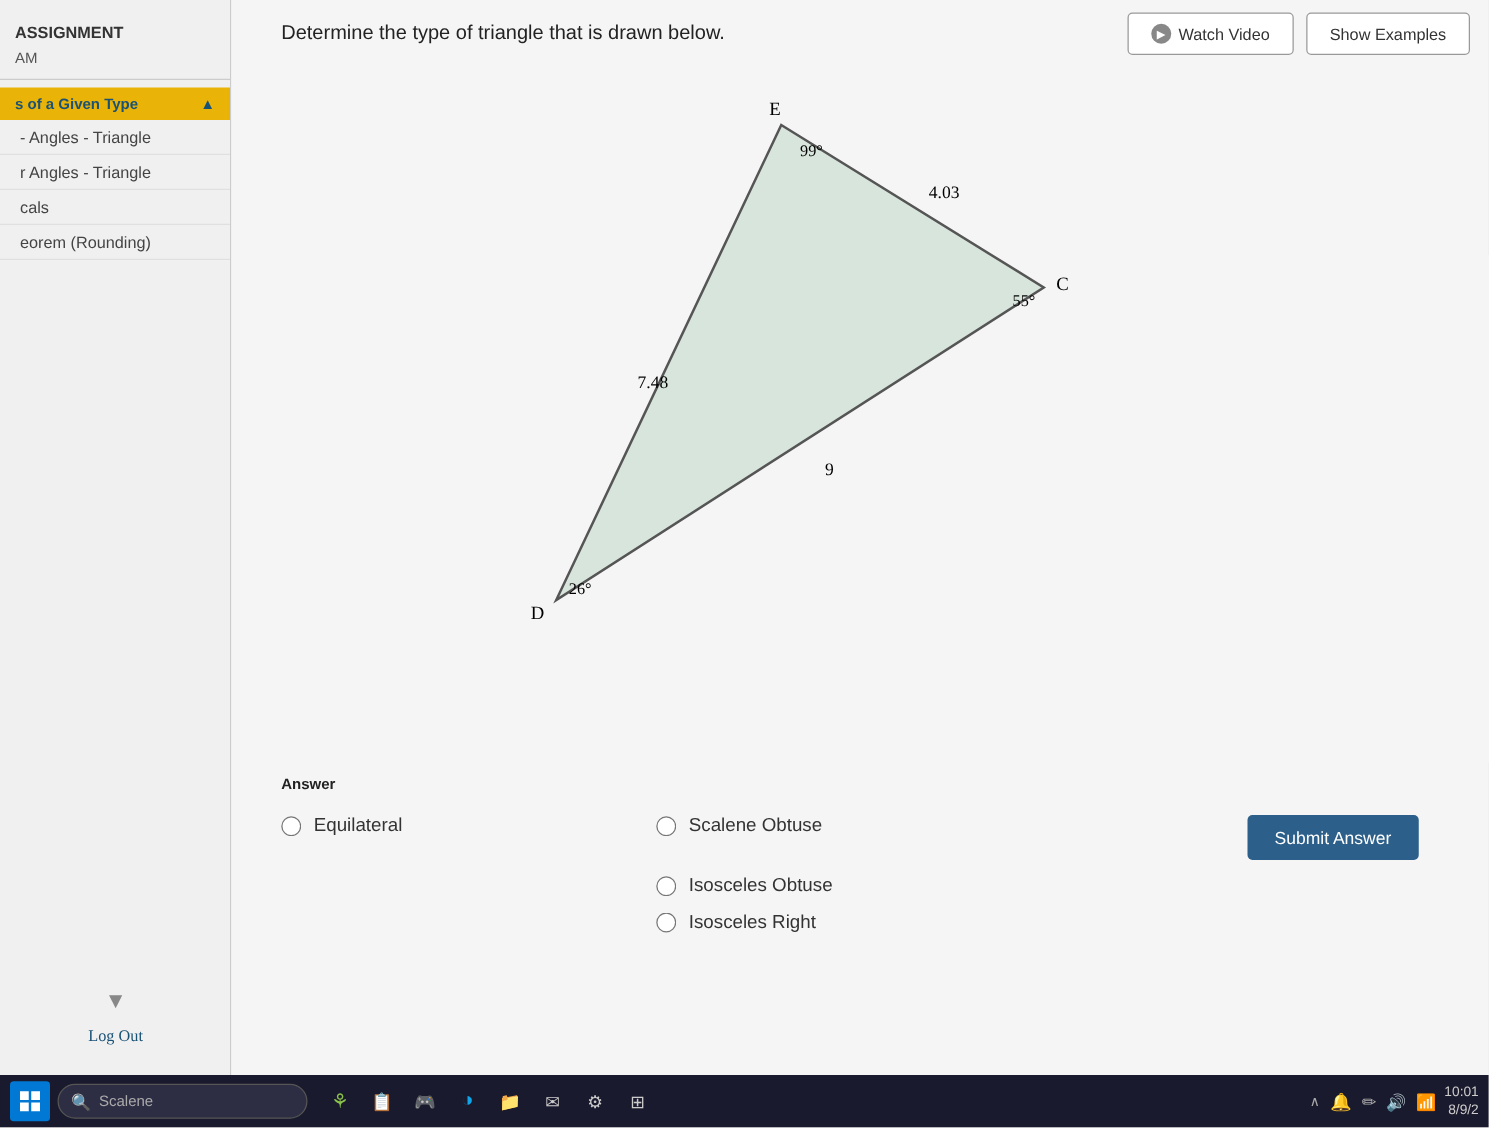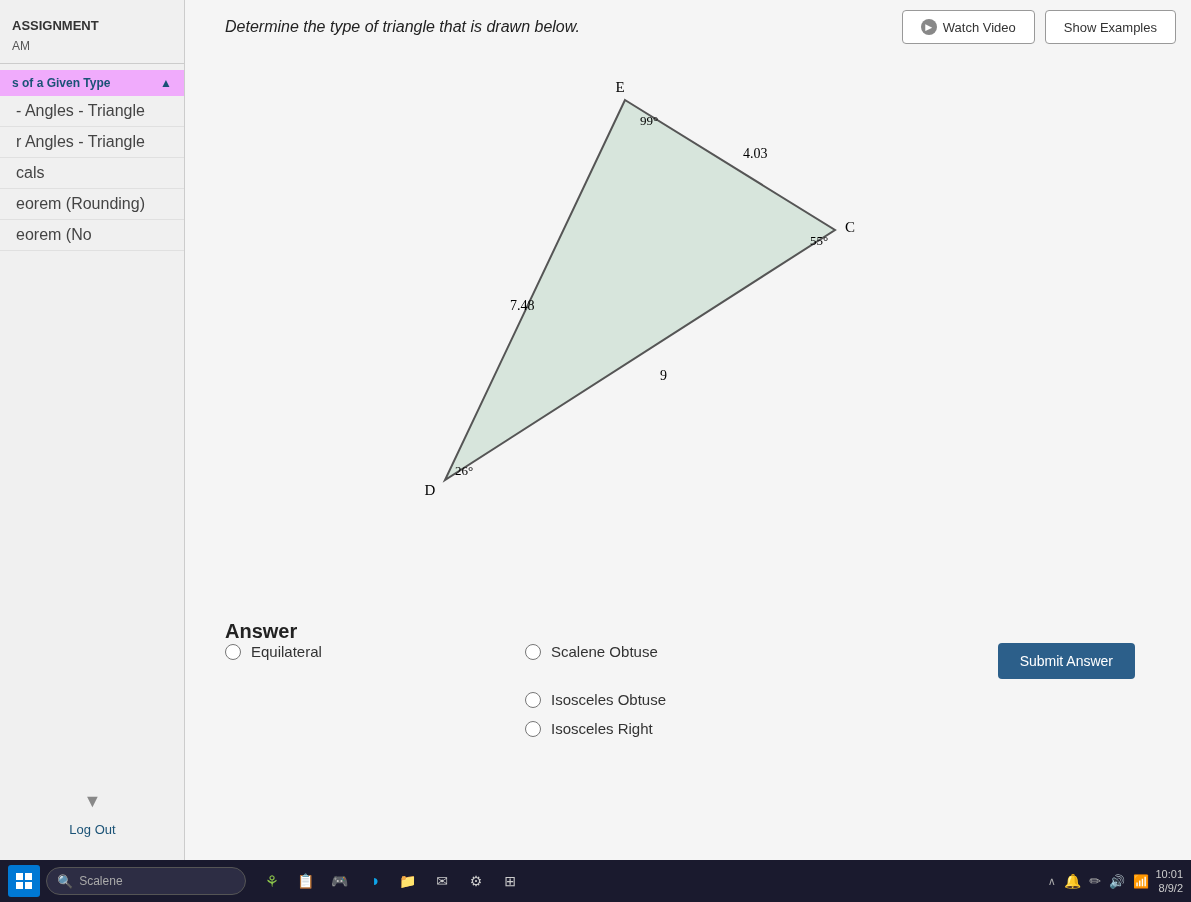--- a/index.html
+++ b/index.html
@@ -37,29 +37,29 @@
     }
     .sidebar-divider {
       height: 1px;
       background: #ccc;
       margin: 6px 0;
     }
     .sidebar-section-title {
       font-weight: bold;
       font-size: 12px;
       color: #1a5276;
-      background: #f0abfc;
+      background: #eab308;
       padding: 6px 12px;
       display: flex;
       align-items: center;
       justify-content: space-between;
       gap: 48px;
     }
     .sidebar-item {
-      font-size: 16px;
+      font-size: 13px;
       color: #444;
       padding: 6px 12px 6px 16px;
       cursor: pointer;
       border-bottom: 1px solid #e0e0e0;
     }
     .sidebar-footer {
       position: absolute;
       bottom: 50px;
       left: 0;
       width: 185px;
@@ -71,20 +71,21 @@
     .sidebar-chevron {
       color: #888;
       font-size: 18px;
       cursor: pointer;
     }
     .logout-link {
       color: #1a5276;
       font-size: 13px;
       cursor: pointer;
       text-decoration: none;
+      font-family: Liberation Serif, serif;
     }
 
     
     .main {
       position: absolute;
       left: 185px;
       top: 0;
       width: 1006px;
       height: 860px;
       background: #f5f5f5;
@@ -133,43 +134,43 @@
       cursor: pointer;
     }
 
     
     .question-text {
       position: absolute;
       top: 18px;
       left: 40px;
       font-size: 16px;
       color: #222;
-      font-style: italic;
     }
 
     
     .triangle-area {
       position: absolute;
       top: 70px;
       left: 60px;
       width: 750px;
       height: 500px;
     }
 
     
     .answer-section {
       position: absolute;
       top: 620px;
       left: 40px;
       width: 950px;
     }
     .answer-title {
-      font-size: 20px;
+      font-size: 12px;
       font-weight: bold;
       color: #222;
+      margin-bottom: 18px;
     }
     .answer-grid {
       display: grid;
       grid-template-columns: 280px 280px auto;
       gap: 12px 20px;
       align-items: start;
     }
     .radio-option {
       display: flex;
       align-items: center;
@@ -284,23 +285,20 @@
     <span>- Angles - Triangle</span>
   </div>
   <div class="sidebar-item">
     <span>r Angles - Triangle</span>
   </div>
   <div class="sidebar-item">
     <span>cals</span>
   </div>
   <div class="sidebar-item">
     <span>eorem (Rounding)</span>
-  </div>
-  <div class="sidebar-item">
-    <span>eorem (No</span>
   </div>
   <div class="sidebar-footer">
     <div class="sidebar-chevron">▼</div>
     <a class="logout-link">Log Out</a>
   </div>
 </div>
 
 <div class="main">
 
   <div class="topbar">

